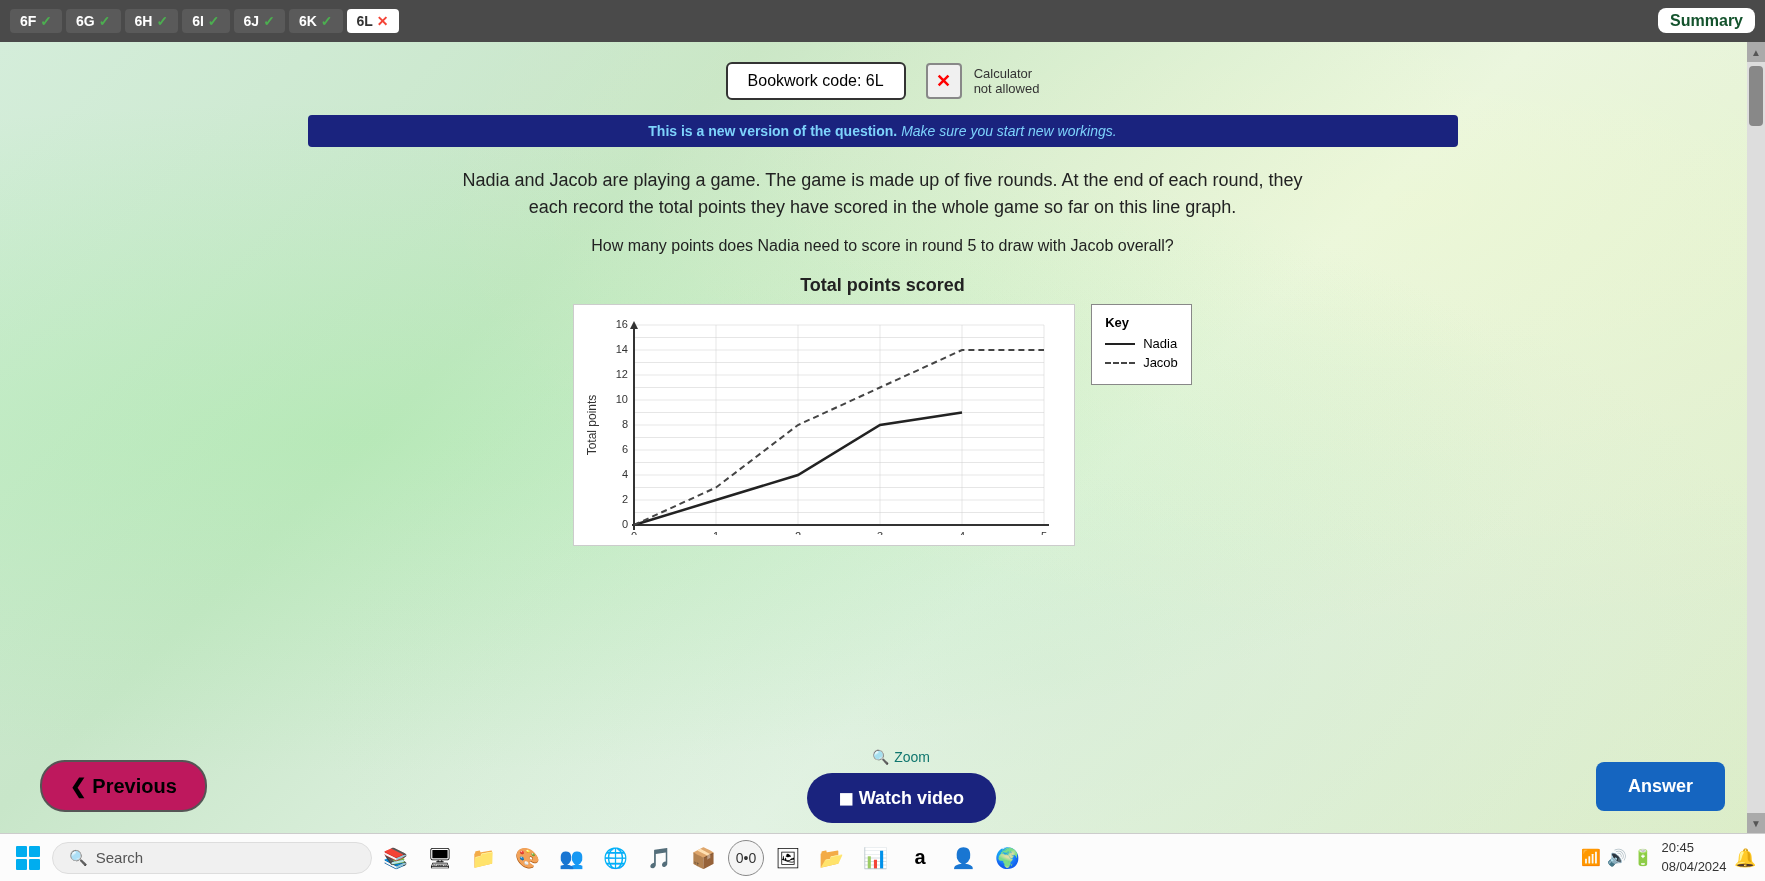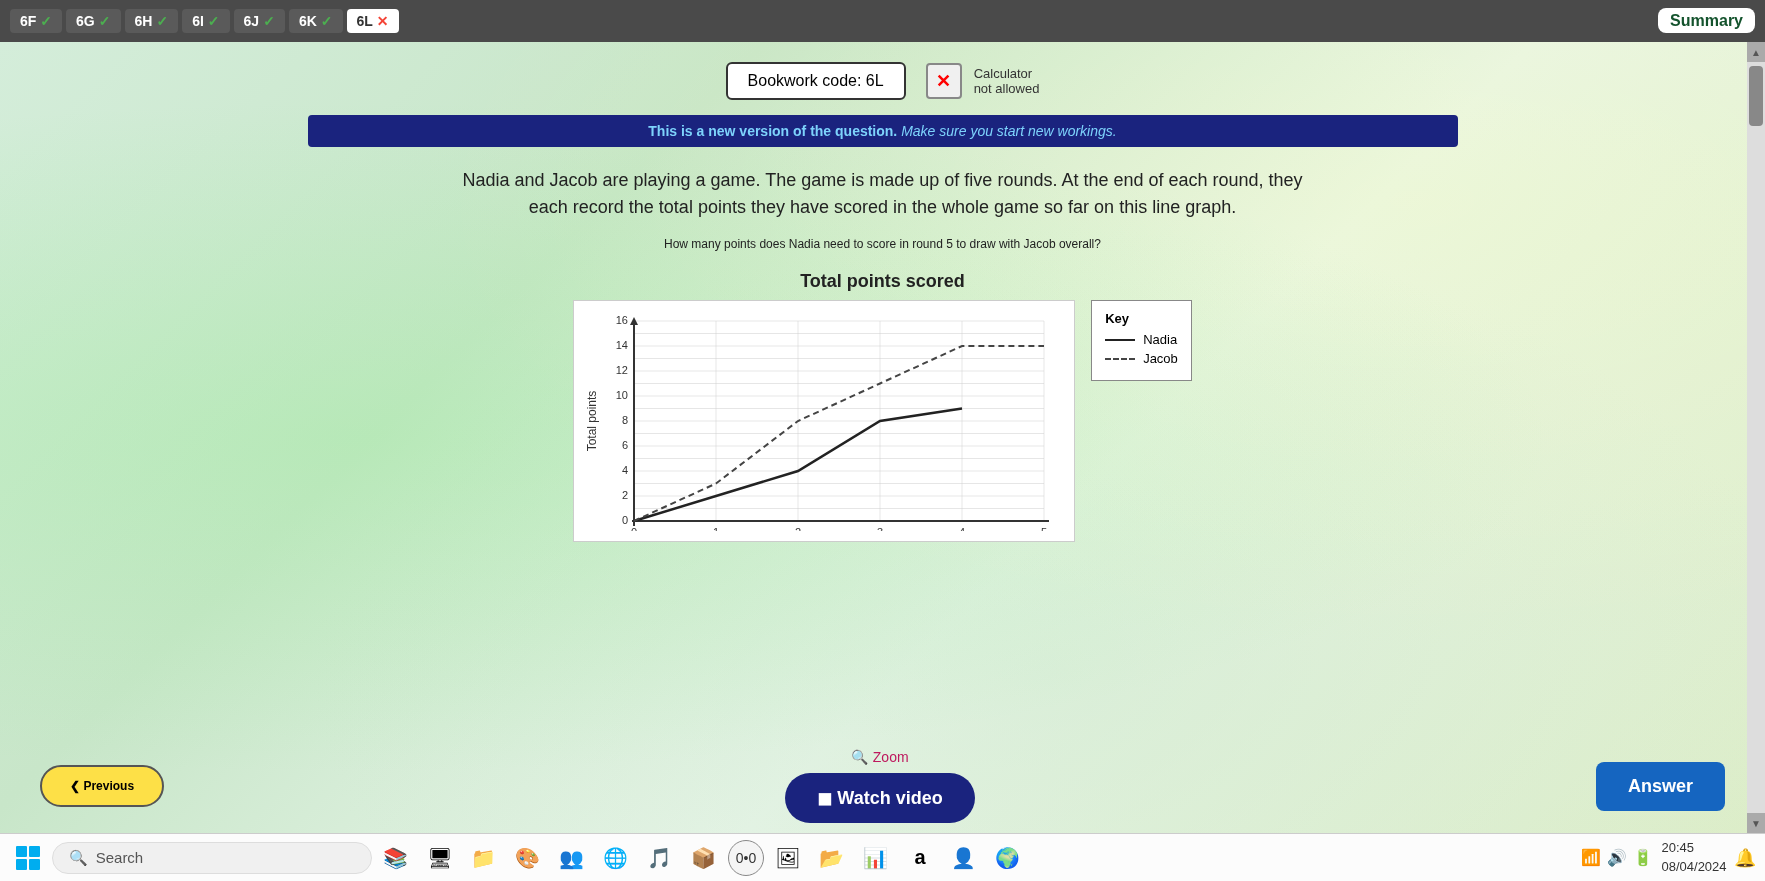--- a/index.html
+++ b/index.html
@@ -143,21 +143,21 @@
     .question-text {
       font-size: 18px;
       color: #222;
       text-align: center;
       max-width: 1100px;
       line-height: 1.5;
       margin-bottom: 16px;
     }
 
     .question-sub {
-      font-size: 12px;
+      font-size: 16px;
       color: #222;
       text-align: center;
       margin-bottom: 20px;
     }
 
     
     .graph-title {
       font-size: 18px;
       font-weight: bold;
       color: #222;
@@ -212,42 +212,42 @@
       left: 0;
       right: 0;
       display: flex;
       align-items: center;
       justify-content: space-between;
       padding: 10px 40px;
       z-index: 10;
     }
 
     .prev-button {
-      background: #fde047;
+      background: #be185d;
       border: 2px solid #555;
       border-radius: 25px;
       padding: 12px 28px;
-      font-size: 12px;
+      font-size: 20px;
       font-weight: bold;
       cursor: pointer;
       display: flex;
       align-items: center;
       gap: 8px;
     }
 
     .center-actions {
       display: flex;
       flex-direction: column;
       align-items: center;
       gap: 8px;
     }
 
     .zoom-link {
       font-size: 14px;
-      color: #be185d;
+      color: #0f766e;
       display: flex;
       align-items: center;
       gap: 4px;
       cursor: pointer;
     }
 
     .watch-video-btn {
       background: #1a237e;
       color: white;
       border: none;

